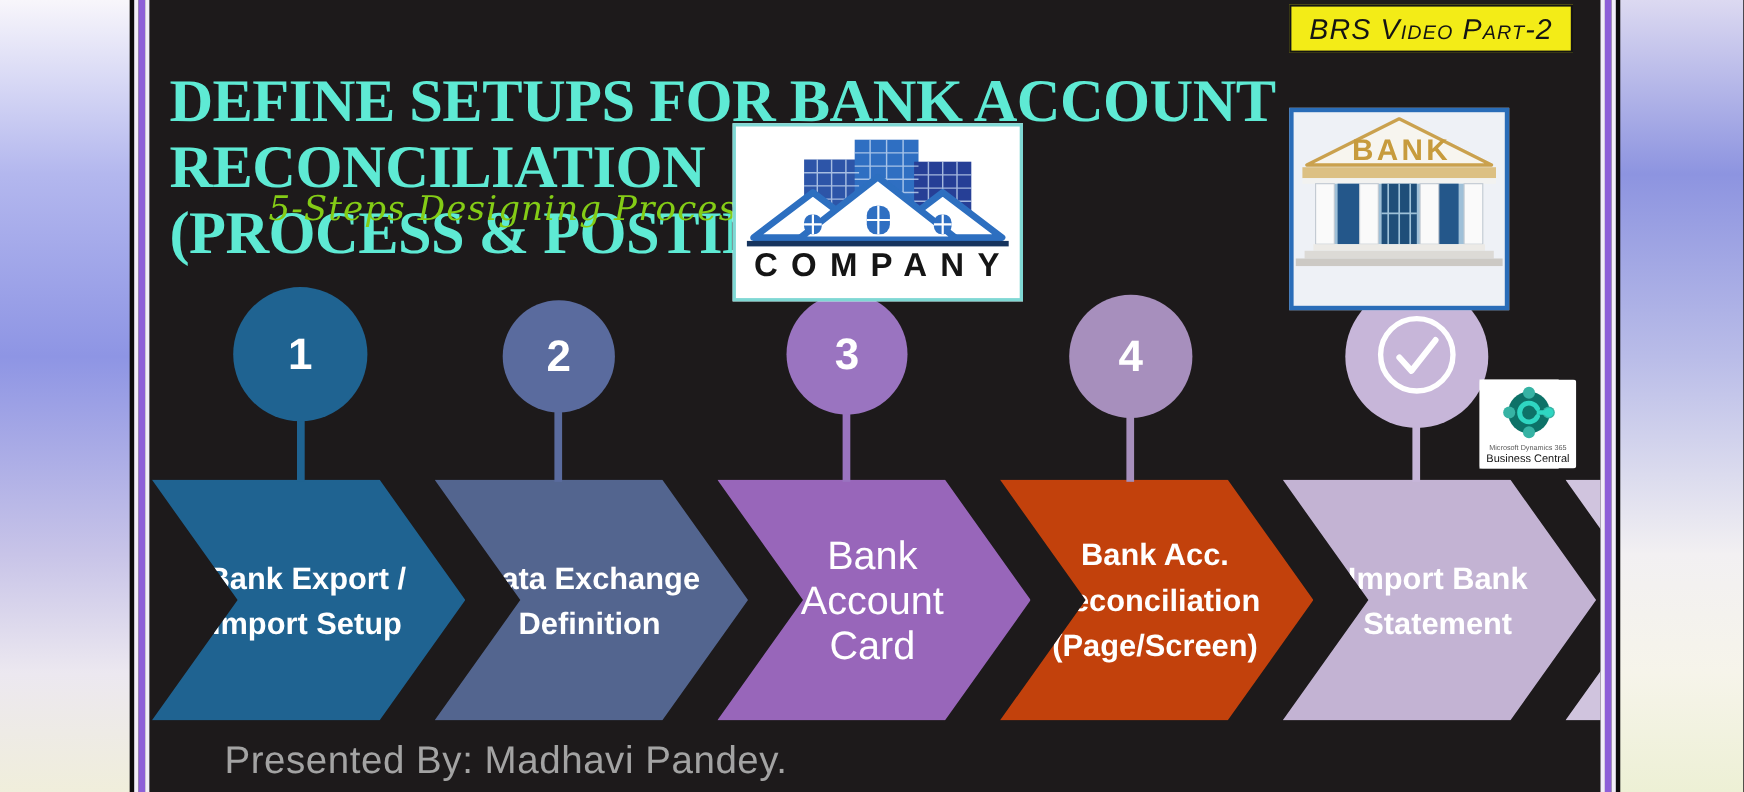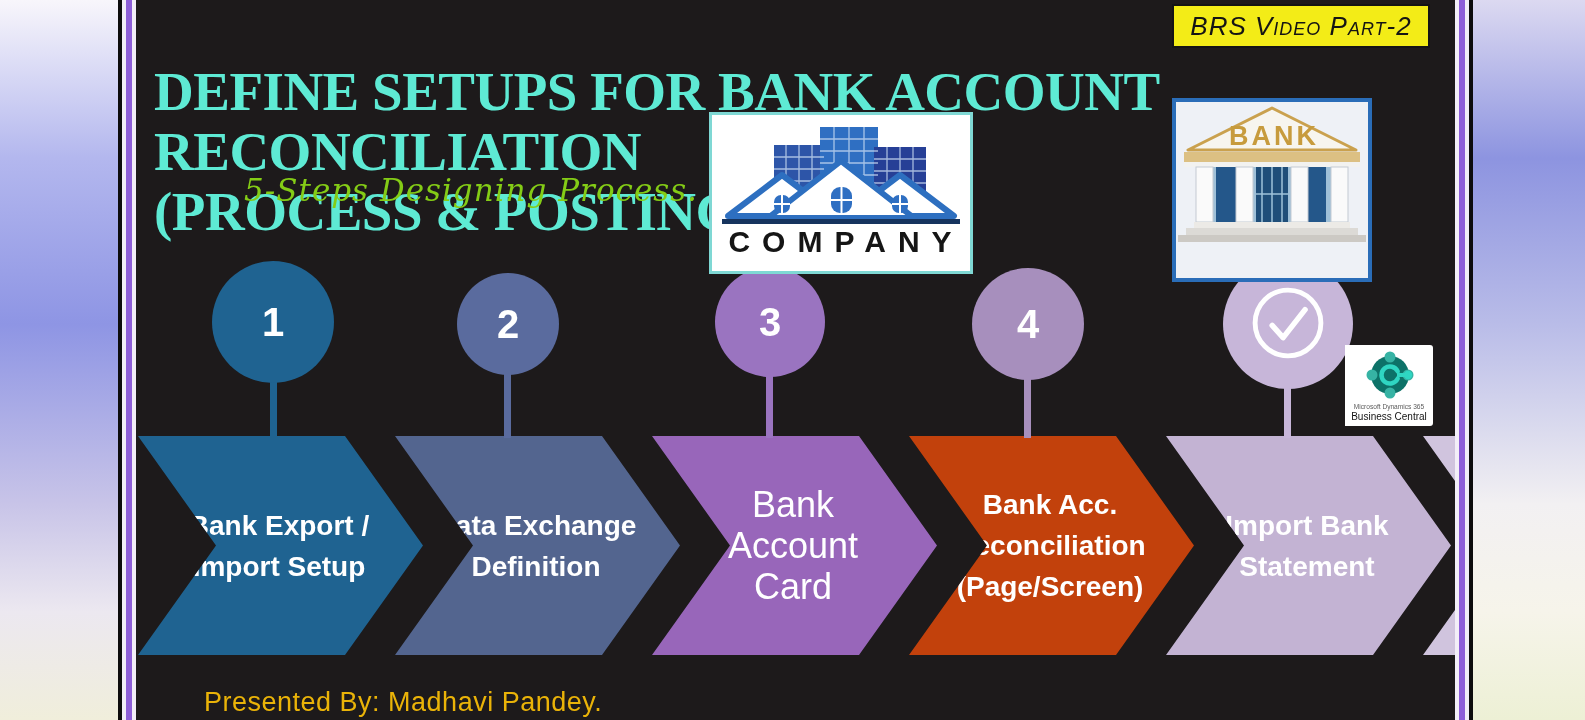--- a/index.html
+++ b/index.html
@@ -25,27 +25,27 @@
            font-variant:small-caps; letter-spacing:1px; }
 
   .title { position:absolute; left:18px; top:42px; width:1240px;
            font-family:"Liberation Serif", serif; font-weight:700; font-size:55px;
            line-height:60px; letter-spacing:-0.5px; color:#5eead4;margin-top:20px; }
 
   .subtitle { position:absolute; left:108px; top:172px;
               font-family:"DejaVu Serif", serif; font-style:italic; font-size:31px;
               letter-spacing:1px; color:#84cc16; }
 
-  .presented { position:absolute; left:68px; top:672px; font-size:27px;
-               color:#eab308; letter-spacing:0.5px;margin-top:15px; }
+  .presented { position:absolute; left:68px; top:672px; font-size:35px;
+               color:#a3a3a3; letter-spacing:0.5px; }
 
   
   .company-logo { position:absolute; left:530px; top:112px; width:264px; height:162px;
                   background:#ffffff; border:3px solid #7fd8d4; z-index:6;
-                  display:flex; flex-direction:column; align-items:center;margin-left:43px; }
+                  display:flex; flex-direction:column; align-items:center; }
   .company-word { font-size:30px; font-weight:700; letter-spacing:12px; color:#151515;
                   margin-top:-2px; padding-left:10px; }
   .bank-logo { position:absolute; left:1036px; top:98px; width:200px; height:184px;
                background:#eef1f6; border:4px solid #2a6db8; z-index:6; }
   .bc-logo { position:absolute; left:1209px; top:345px; width:72px; height:81px;
              background:#ffffff; z-index:6;text-decoration:underline; }
 
   
   .circle { position:absolute; border-radius:50%; display:flex; align-items:center;
             justify-content:center; color:#fff; font-weight:700; font-size:40px; z-index:4; }

